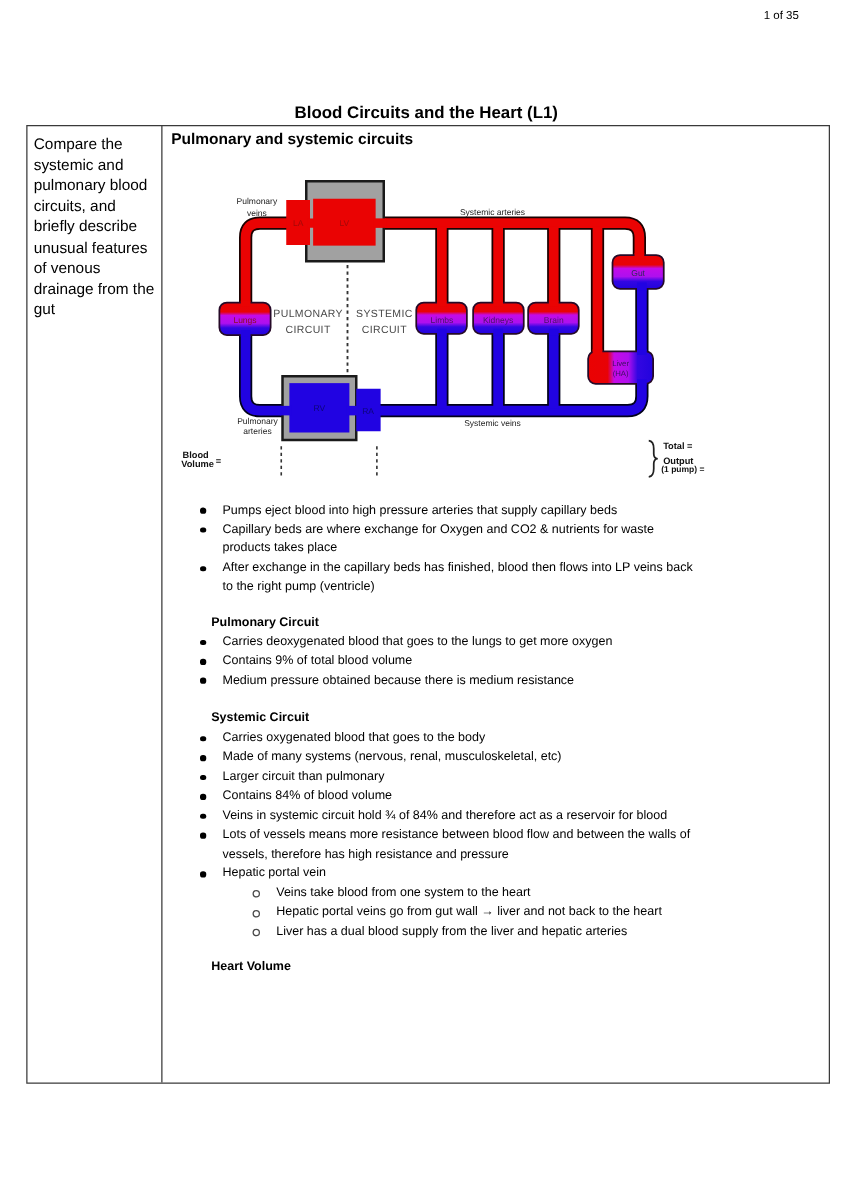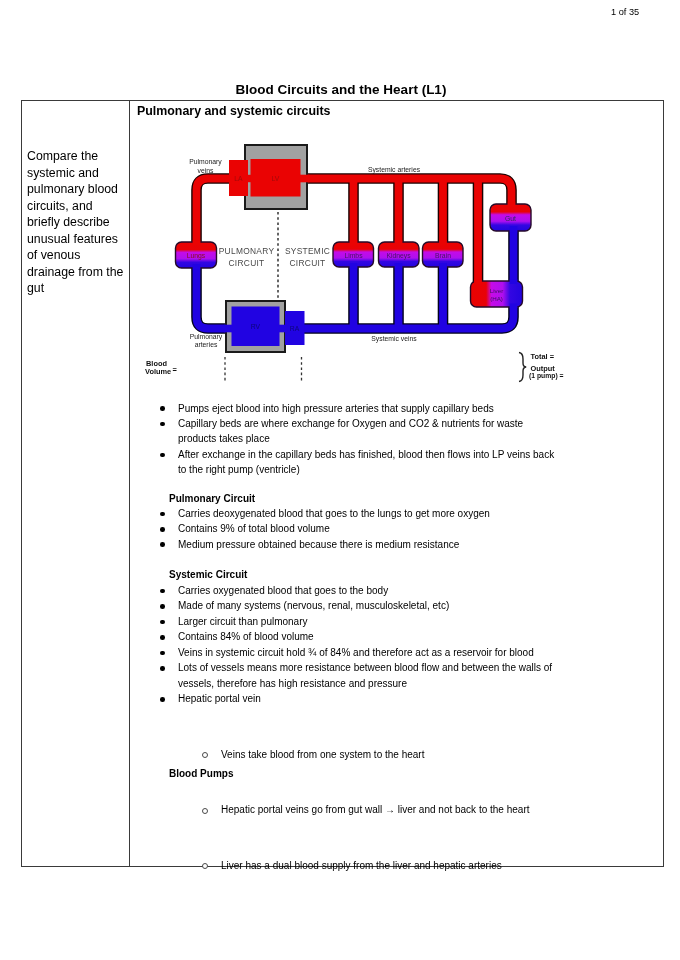--- a/index.html
+++ b/index.html
@@ -3,38 +3,38 @@
 <meta charset="utf-8">
 <style>
 html,body{margin:0;padding:0;background:#fff;}
 body{width:680px;height:960px;overflow:hidden;font-family:"Liberation Sans",sans-serif;color:#000;}
 #page{position:relative;width:680px;height:752px;}
 .abs{position:absolute;}
 ul{margin:0;padding:0;list-style:none;}
 li{position:relative;}
 li.b1{padding-left:48px;}
 li.b1::before{content:"";position:absolute;left:30px;top:5.8px;width:4.6px;height:4.6px;background:#000;border-radius:50%;}
-li.b2{padding-left:91px;margin-top:40px;}
+li.b2{padding-left:91px;}
 li.b2::before{content:"";position:absolute;left:72px;top:5.4px;width:4.2px;height:4.2px;border:1px solid #4a4a4a;border-radius:50%;background:#fff;}
 .h{font-weight:bold;padding-left:7px;margin-left:32px;}
 .blk{position:absolute;left:130px;width:540px;font-size:10px;white-space:nowrap;}
 </style>
 </head>
 <body>
 <div id="page">
 
   <div class="abs" style="left:611px;top:7px;font-size:9.2px;">1 of 35</div>
 
   <div class="abs" style="left:1px;top:82px;width:680px;text-align:center;font-size:13.5px;font-weight:bold;">Blood Circuits and the Heart (L1)</div>
 
   <div class="abs" style="left:21px;top:100px;width:641px;height:765px;border:1px solid #3a3a3a;"></div>
 
   <div class="abs" style="left:129px;top:100px;width:1px;height:766px;background:#3a3a3a;"></div>
 
-  <div class="abs" style="left:27px;top:107px;width:101px;font-size:12.3px;line-height:16.5px;margin-top:41px;">Compare the<br>systemic and<br>pulmonary blood<br>circuits, and<br>briefly describe<br>unusual features<br>of venous<br>drainage from the<br>gut</div>
+  <div class="abs" style="left:27px;top:107px;width:101px;font-size:12.3px;line-height:16.5px;">Compare the<br>systemic and<br>pulmonary blood<br>circuits, and<br>briefly describe<br>unusual features<br>of venous<br>drainage from the<br>gut</div>
 
   <div class="abs" style="left:137px;top:104px;font-size:12.4px;font-weight:bold;">Pulmonary and systemic circuits</div>
 
   <svg class="abs" style="left:140px;top:140px;" width="440" height="250" viewBox="140 140 440 250">
     <defs>
       <linearGradient id="gv" x1="0" y1="0" x2="0" y2="1">
         <stop offset="0" stop-color="#ea0202"></stop>
         <stop offset="0.29" stop-color="#e80206"></stop>
         <stop offset="0.40" stop-color="#c40be8"></stop>
         <stop offset="0.64" stop-color="#ae10ee"></stop>
@@ -222,15 +222,15 @@
       <li class="b1">Veins in systemic circuit hold ¾ of 84% and therefore act as a reservoir for blood</li>
       <li class="b1">Lots of vessels means more resistance between blood flow and between the walls of<br>vessels, therefore has high resistance and pressure</li>
       <li class="b1">Hepatic portal vein</li>
       <li class="b2">Veins take blood from one system to the heart</li>
       <li class="b2">Hepatic portal veins go from gut wall → liver and not back to the heart</li>
       <li class="b2">Liver has a dual blood supply from the liver and hepatic arteries</li>
     </ul>
   </div>
 
   <div class="blk" style="top:766px;line-height:15.7px;">
-    <div class="h">Blood Pumps</div>
+    <div class="h">Heart Volume</div>
   </div>
 </div>
 
 </body></html>

